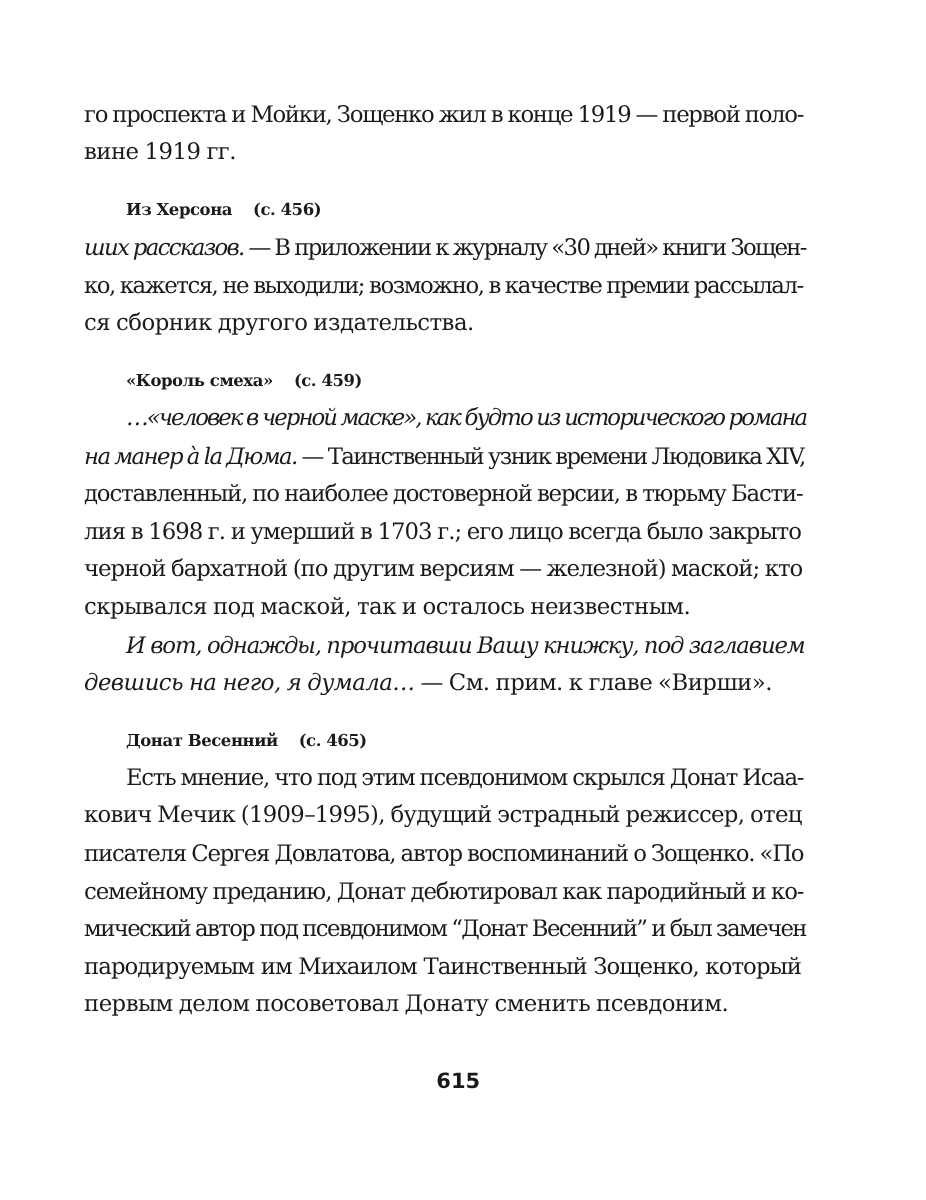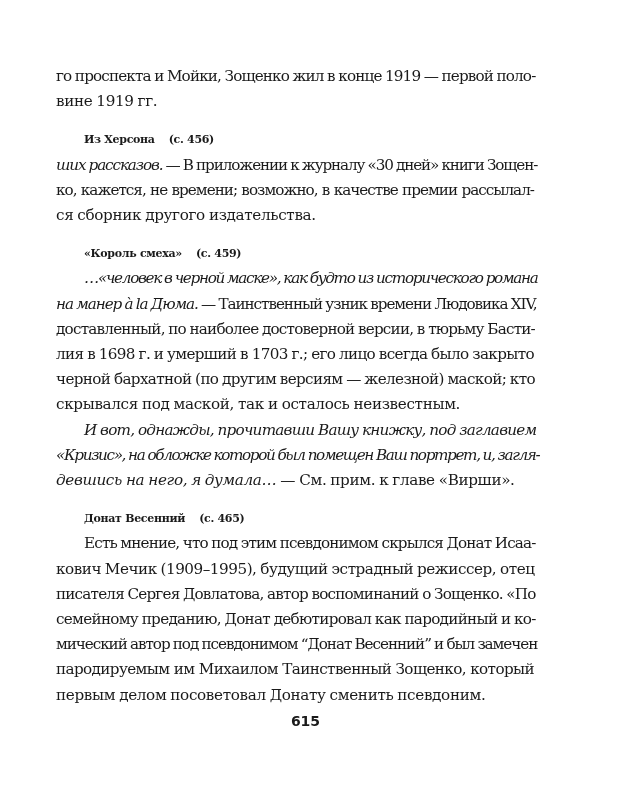--- a/index.html
+++ b/index.html
@@ -74,42 +74,41 @@
   </div>
 
   <div class="gap"></div>
 
   <div class="section">
     <div class="heading">
       <span>Из Херсона</span><span class="ref">(с. 456)</span>
     </div>
     <div class="p">
       <span class="line" style="transform-origin: left center; letter-spacing: -1.1202px;"><span class="it">ших рассказов.</span><span> — В приложении к журналу «30 дней» книги Зощен-</span></span>
-      <span class="line" style="transform-origin: left center; letter-spacing: -0.974879px;"><span>ко, кажется, не времени; возможно, в качестве премии рассылал-</span></span>
+      <span class="line" style="transform-origin: left center; letter-spacing: -0.974879px;"><span>ко, кажется, не выходили; возможно, в качестве премии рассылал-</span></span>
       <span class="line last"><span>ся сборник другого издательства.</span></span>
     </div>
   </div>
 
   <div class="gap"></div>
 
   <div class="section">
     <div class="heading">
       <span>«Король смеха»</span><span class="ref">(с. 459)</span>
     </div>
     <div class="p">
       <span class="line indent" style="transform-origin: left center; letter-spacing: -1.28988px;"><span class="it">…«человек в черной маске», как будто из исторического романа</span></span>
       <span class="line" style="transform-origin: left center; letter-spacing: -1.05946px;"><span class="it">на манер à la Дюма.</span><span> — Таинственный узник времени Людовика XIV,</span></span>
       <span class="line" style="transform-origin: left center; letter-spacing: -0.788018px;"><span>доставленный, по наиболее достоверной версии, в тюрьму Басти-</span></span>
       <span class="line" style="transform-origin: left center; letter-spacing: -0.64008px;"><span>лия в 1698 г. и умерший в 1703 г.; его лицо всегда было закрыто</span></span>
       <span class="line" style="transform-origin: left center; letter-spacing: -0.648087px;"><span>черной бархатной (по другим версиям — железной) маской; кто</span></span>
       <span class="line last"><span>скрывался под маской, так и осталось неизвестным.</span></span>
     </div>
     <div class="p">
       <span class="line indent" style="transform-origin: left center; letter-spacing: -0.742022px;"><span class="it">И вот, однажды, прочитавши Вашу книжку, под заглавием</span></span>
-      <span class="line" style="transform-origin: left center; letter-spacing: -1.34934px;"><span class="it">«Кризис», на обложке которой был помещен Ваш портрет, и, загля-</span></span>
       <span class="line last"><span class="it">девшись на него, я думала…</span><span> — См. прим. к главе «Вирши».</span></span>
     </div>
   </div>
 
   <div class="gap"></div>
 
   <div class="section">
     <div class="heading">
       <span>Донат Весенний</span><span class="ref">(с. 465)</span>
     </div>

